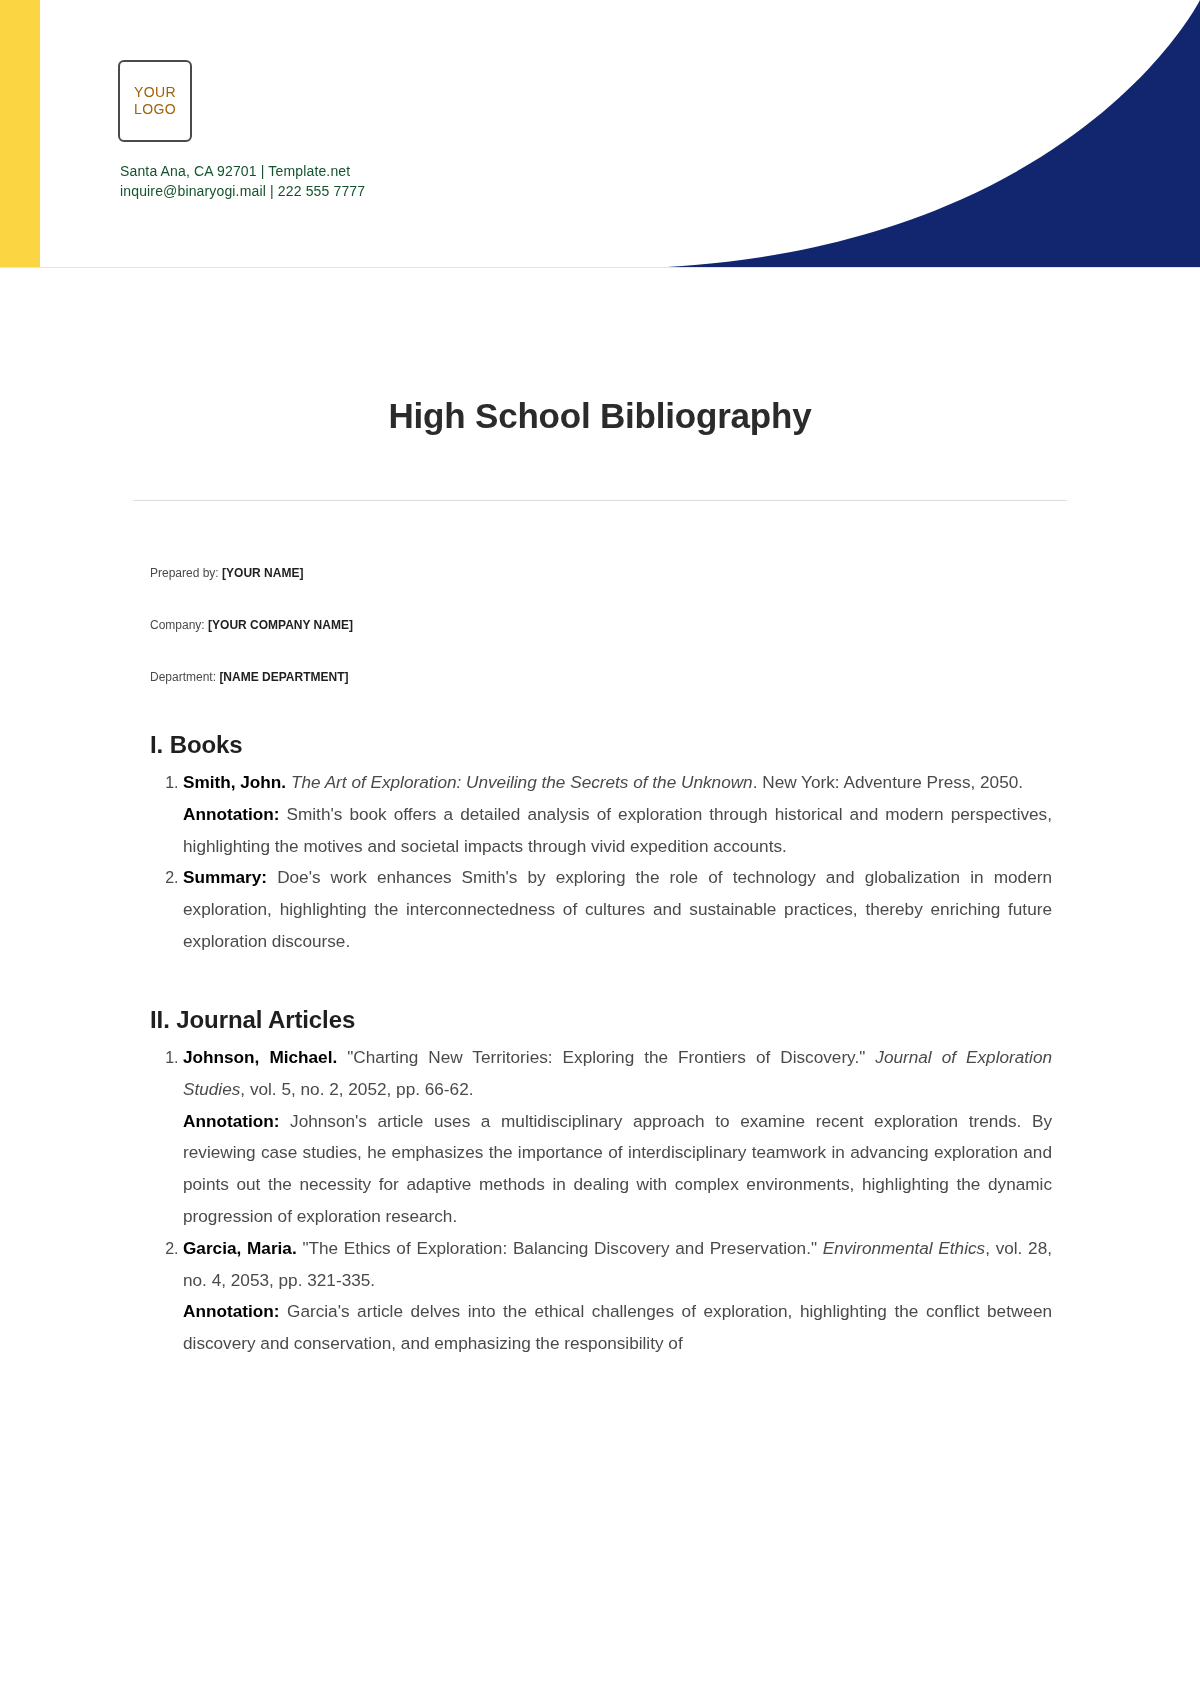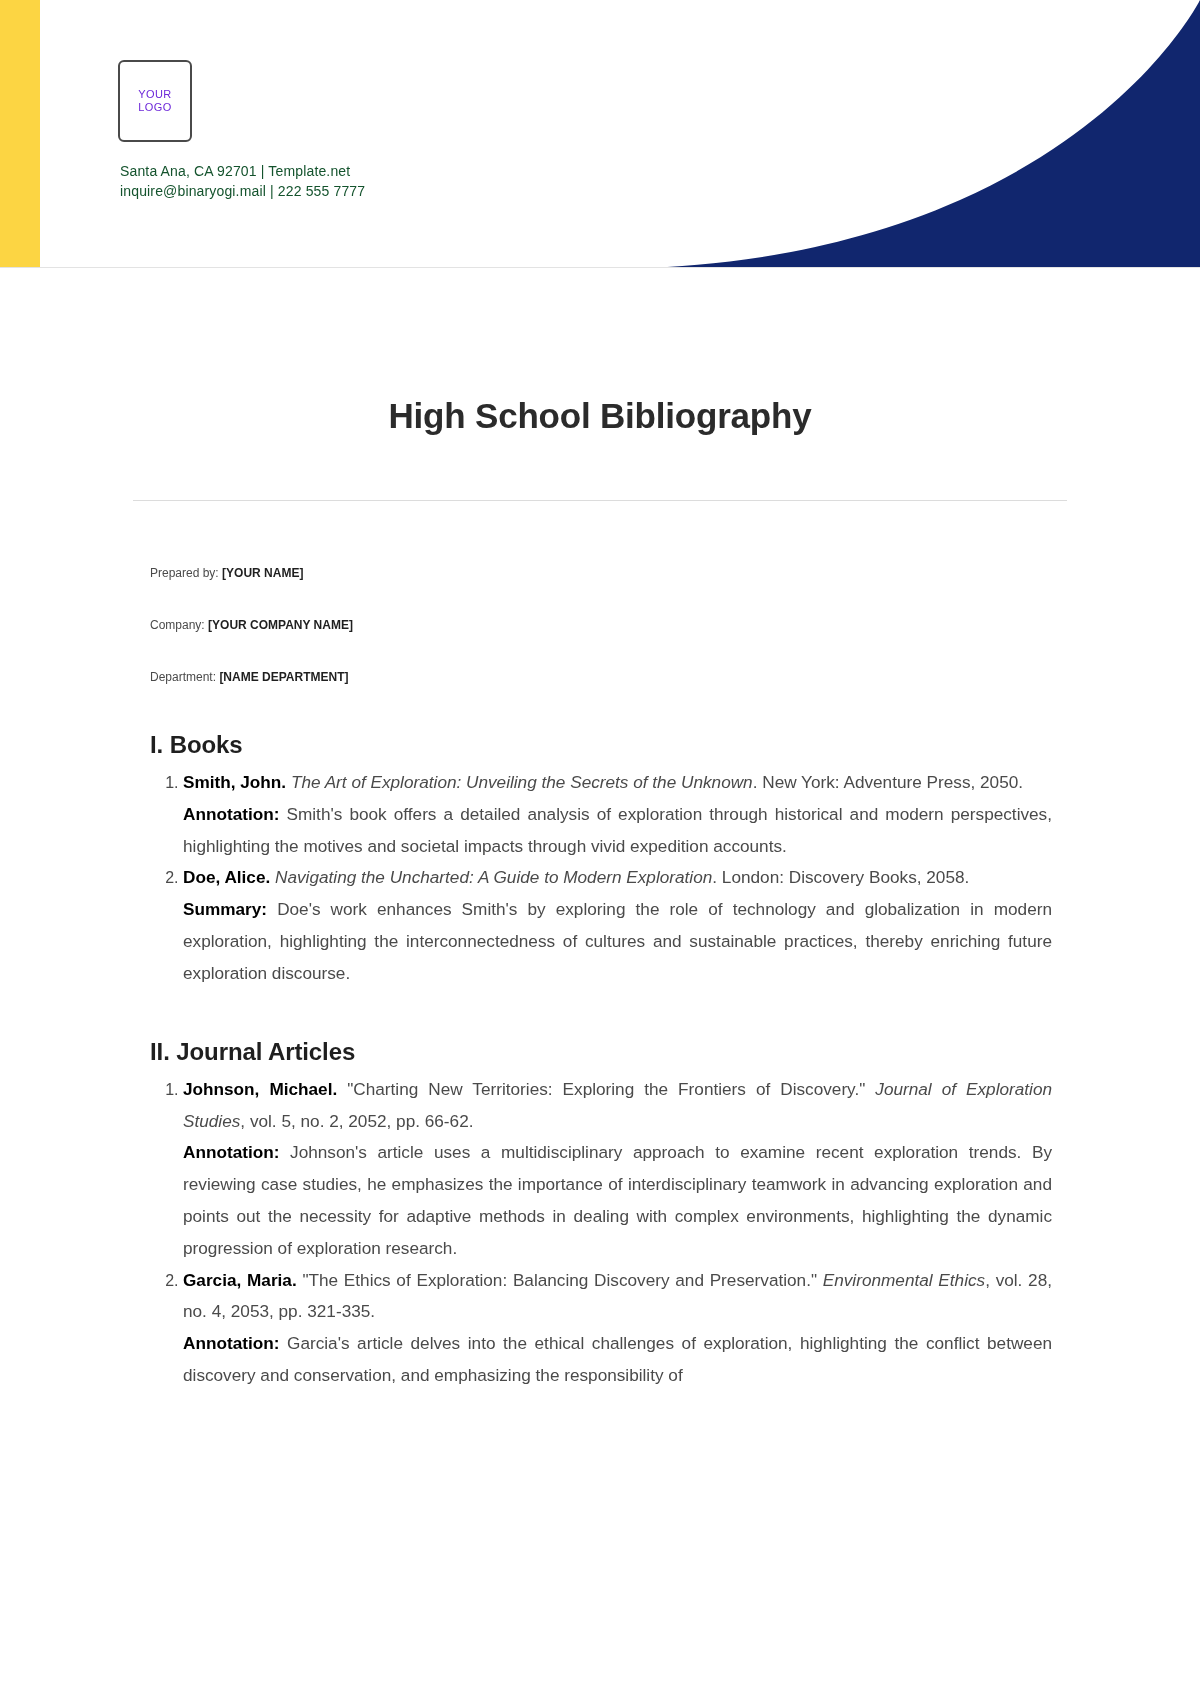--- a/index.html
+++ b/index.html
@@ -53,23 +53,23 @@
     height: 78px;
     border: 2px solid #4a4a4a;
     border-radius: 6px;
     display: flex;
     flex-direction: column;
     align-items: center;
     justify-content: center;
     line-height: 1.22;
   }
   .logo-box span {
-    font-size: 11px;
+    font-size: 14px;
     letter-spacing: 0.4px;
-    color: #6d28d9;
+    color: #a16207;
   }
   .contact {
     position: absolute;
     top: 162px;
     left: 120px;
     font-size: 14px;
     line-height: 1.42;
     color: #14532d;
     letter-spacing: 0.15px;
   }
@@ -188,24 +188,20 @@
         <div class="citation">
           <b>Smith, John.</b>
           <i>The Art of Exploration: Unveiling the Secrets of the Unknown</i><span>. New York: Adventure Press, 2050.</span>
         </div>
         <div class="note">
           <b>Annotation:</b>
           <span>Smith's book offers a detailed analysis of exploration through historical and modern perspectives, highlighting the motives and societal impacts through vivid expedition accounts.</span>
         </div>
       </li>
       <li>
-        <div class="citation">
-          <b>Doe, Alice.</b>
-          <i>Navigating the Uncharted: A Guide to Modern Exploration</i><span>. London: Discovery Books, 2058.</span>
-        </div>
         <div class="note">
           <b>Summary:</b>
           <span>Doe's work enhances Smith's by exploring the role of technology and globalization in modern exploration, highlighting the interconnectedness of cultures and sustainable practices, thereby enriching future exploration discourse.</span>
         </div>
       </li>
     </ol>
 
     <h2 class="section-heading">II. Journal Articles</h2>
     <ol class="citations">
       <li>

